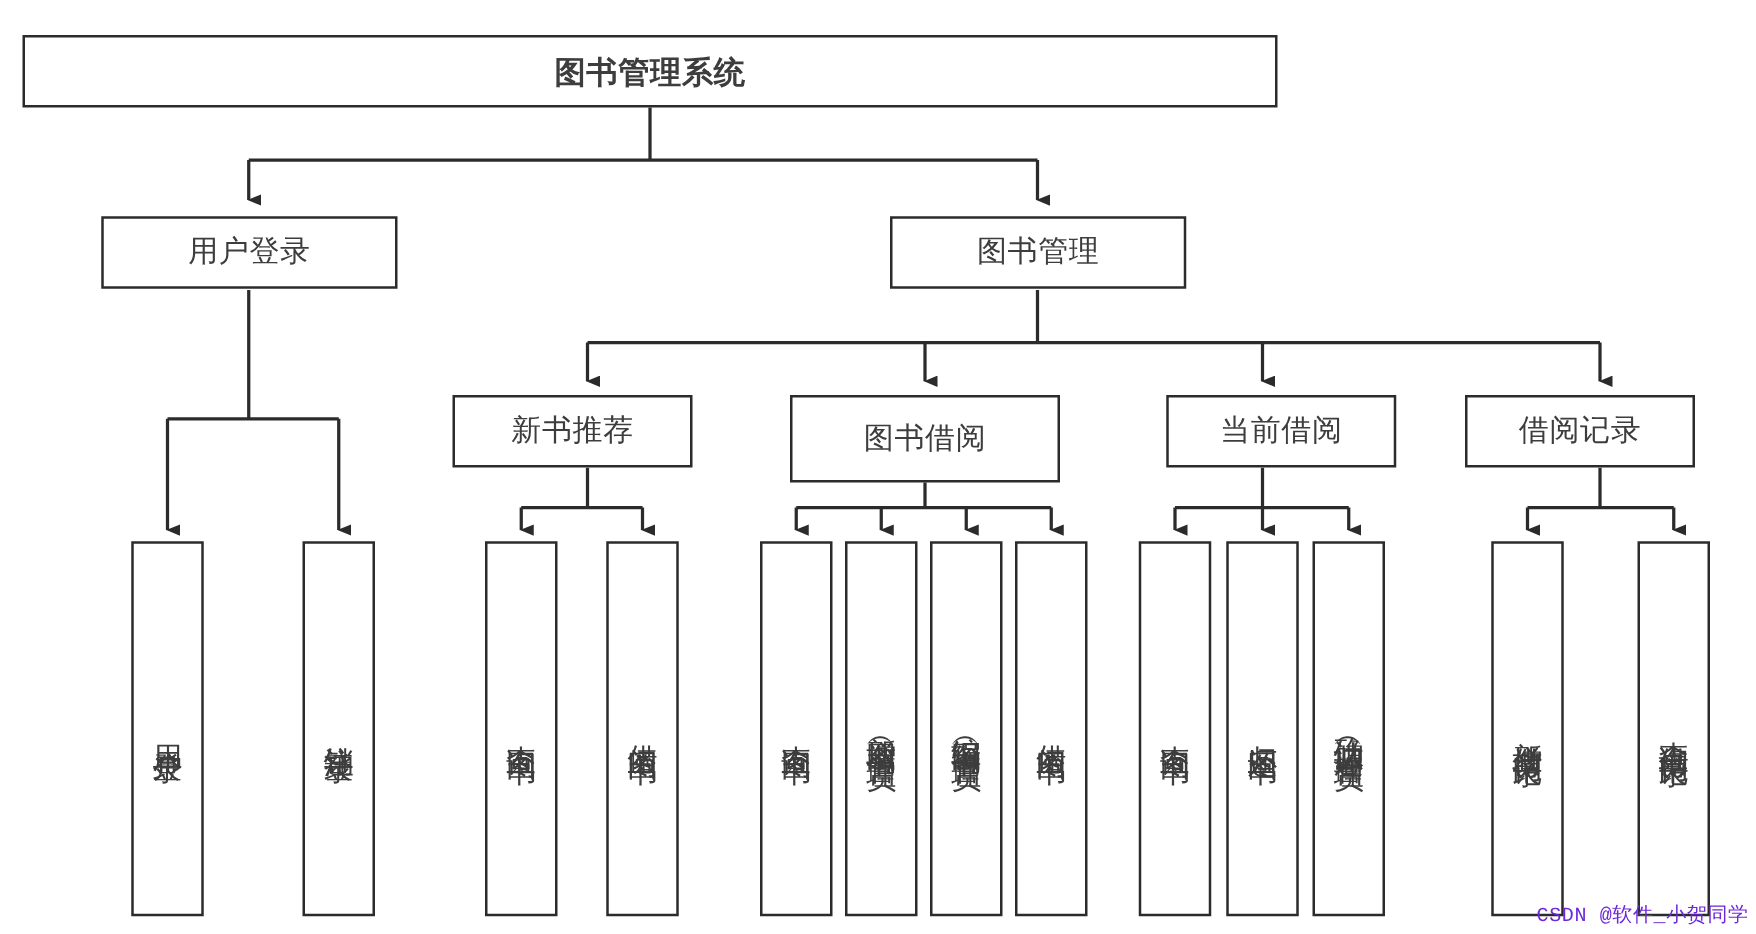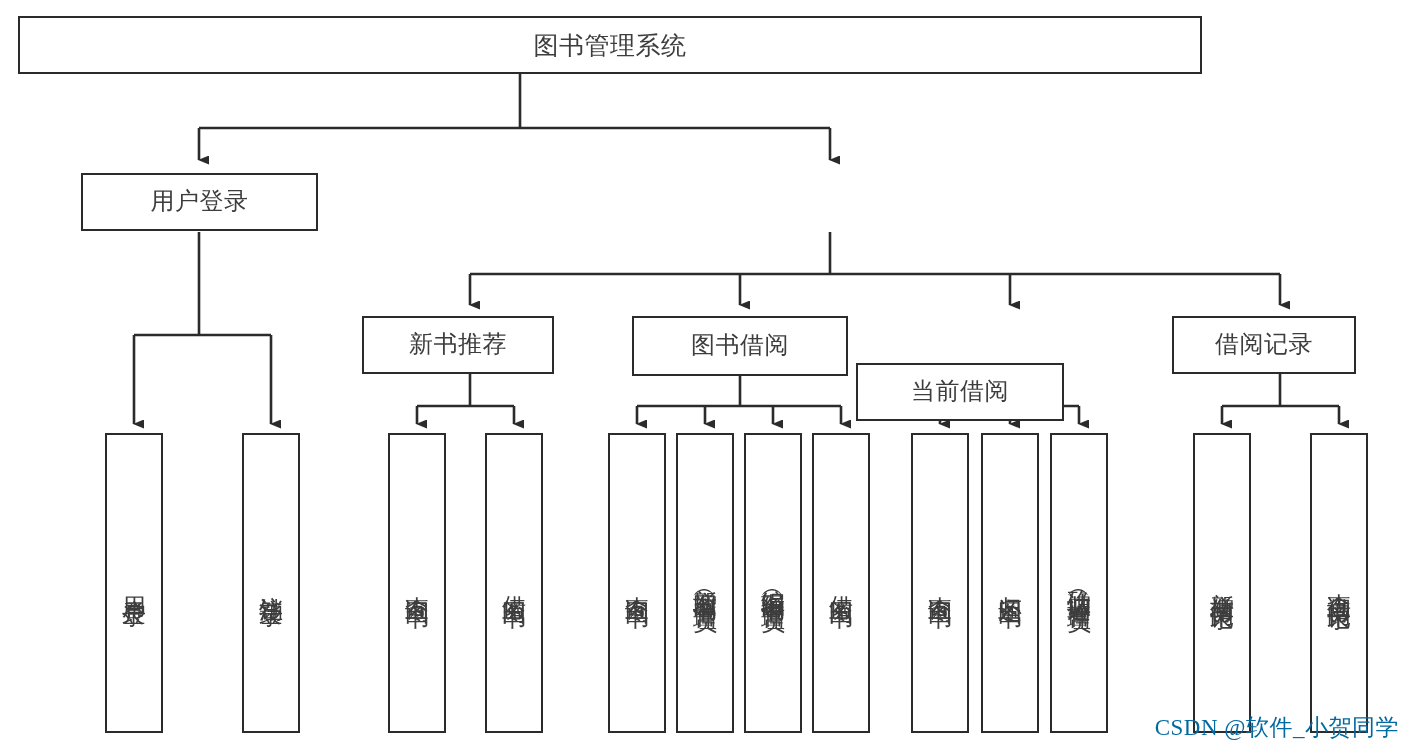--- a/index.html
+++ b/index.html
@@ -60,23 +60,23 @@
     writing-mode: vertical-rl;
     text-orientation: upright;
     font-size: 24px;
     letter-spacing: 3px;
     line-height: 1;
   }
   #watermark {
     position: absolute;
     right: 6px;
     bottom: 4px;
-    font-size: 23px;
-    color: #0369a1;
-    font-family: Liberation Serif, serif;
+    font-size: 16px;
+    color: #6d28d9;
+    font-family: Liberation Mono, monospace;
     letter-spacing: 0.5px;
     z-index: 5;
     white-space: nowrap;
   }
 </style>
 </head>
 <body>
 
 <div id="diagram-canvas">
 
@@ -123,38 +123,41 @@
       <path d="M 1010,406 L 1010,424" marker-end="url(#arrowhead)"></path>
       <path d="M 1079,406 L 1079,424" marker-end="url(#arrowhead)"></path>
 
       <path d="M 1280,374 L 1280,406"></path>
       <path d="M 1222,406 L 1339,406"></path>
       <path d="M 1222,406 L 1222,424" marker-end="url(#arrowhead)"></path>
       <path d="M 1339,406 L 1339,424" marker-end="url(#arrowhead)"></path>
     </g>
   </svg>
 
-  <div class="node horiz root" style="left:18px; top:16px; width:1184px; height:58px;">
+  <div class="node horiz root" style="left:18px; top:28px; width:1004px; height:58px;font-weight:bold;">
     <span class="node-label">图书管理系统</span>
   </div>
 
   <div class="node horiz" style="left:81px; top:173px; width:237px; height:58px;">
     <span class="node-label">用户登录</span>
   </div>
 
+  <div class="node horiz" style="left:712px; top:173px; width:237px; height:58px;">
+    <span class="node-label">图书管理</span>
+  </div>
 
   <div class="node horiz" style="left:362px; top:316px; width:192px; height:58px;">
     <span class="node-label">新书推荐</span>
   </div>
 
-  <div class="node horiz" style="left:632px; top:316px; width:216px; height:60px;">
+  <div class="node horiz" style="left:632px; top:316px; width:216px; height:70px;">
     <span class="node-label">图书借阅</span>
   </div>
 
-  <div class="node horiz" style="left:856px; top:316px; width:208px; height:58px;margin-top:47px;">
+  <div class="node horiz" style="left:933px; top:316px; width:184px; height:58px;">
     <span class="node-label">当前借阅</span>
   </div>
 
   <div class="node horiz" style="left:1172px; top:316px; width:184px; height:58px;">
     <span class="node-label">借阅记录</span>
   </div>
 
   <div class="node vert" style="left:105px; top:433px; width:58px; height:300px;">
     <span class="node-label">用户登录</span>
   </div>

